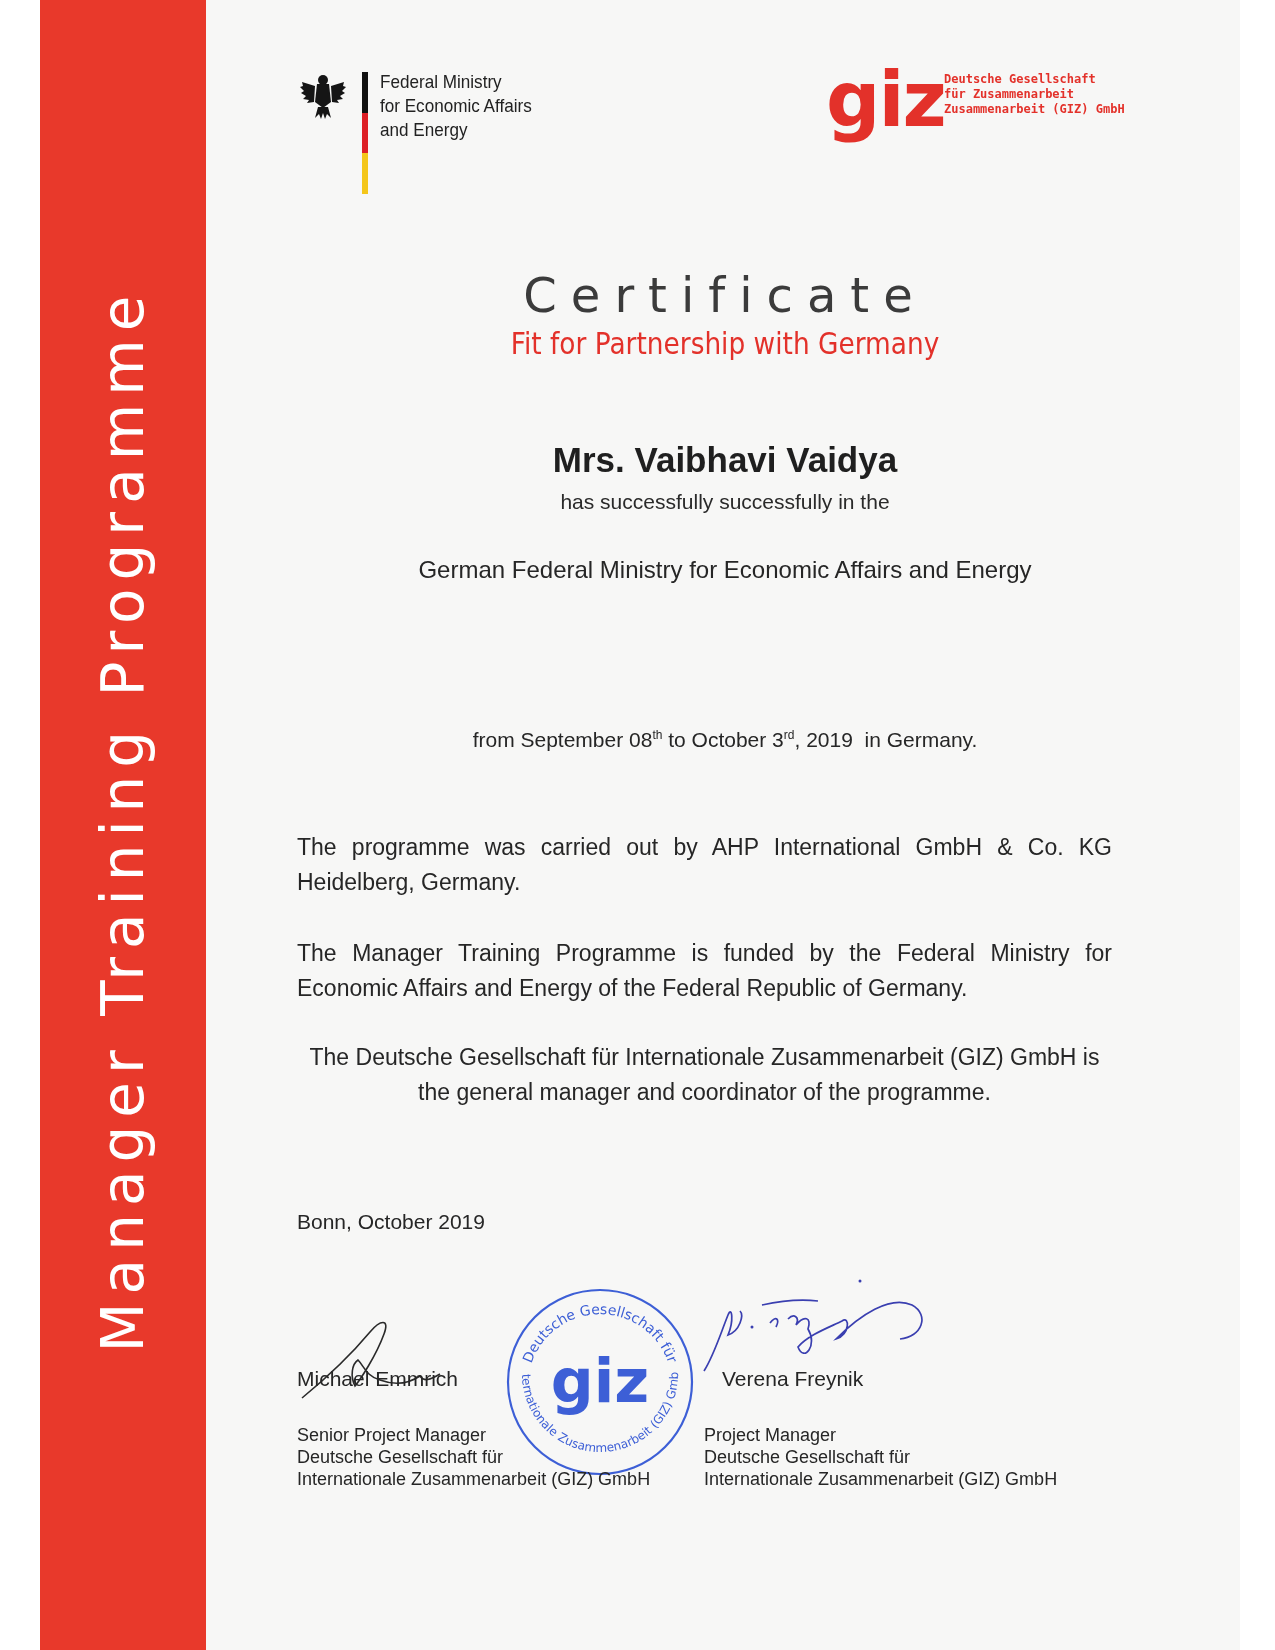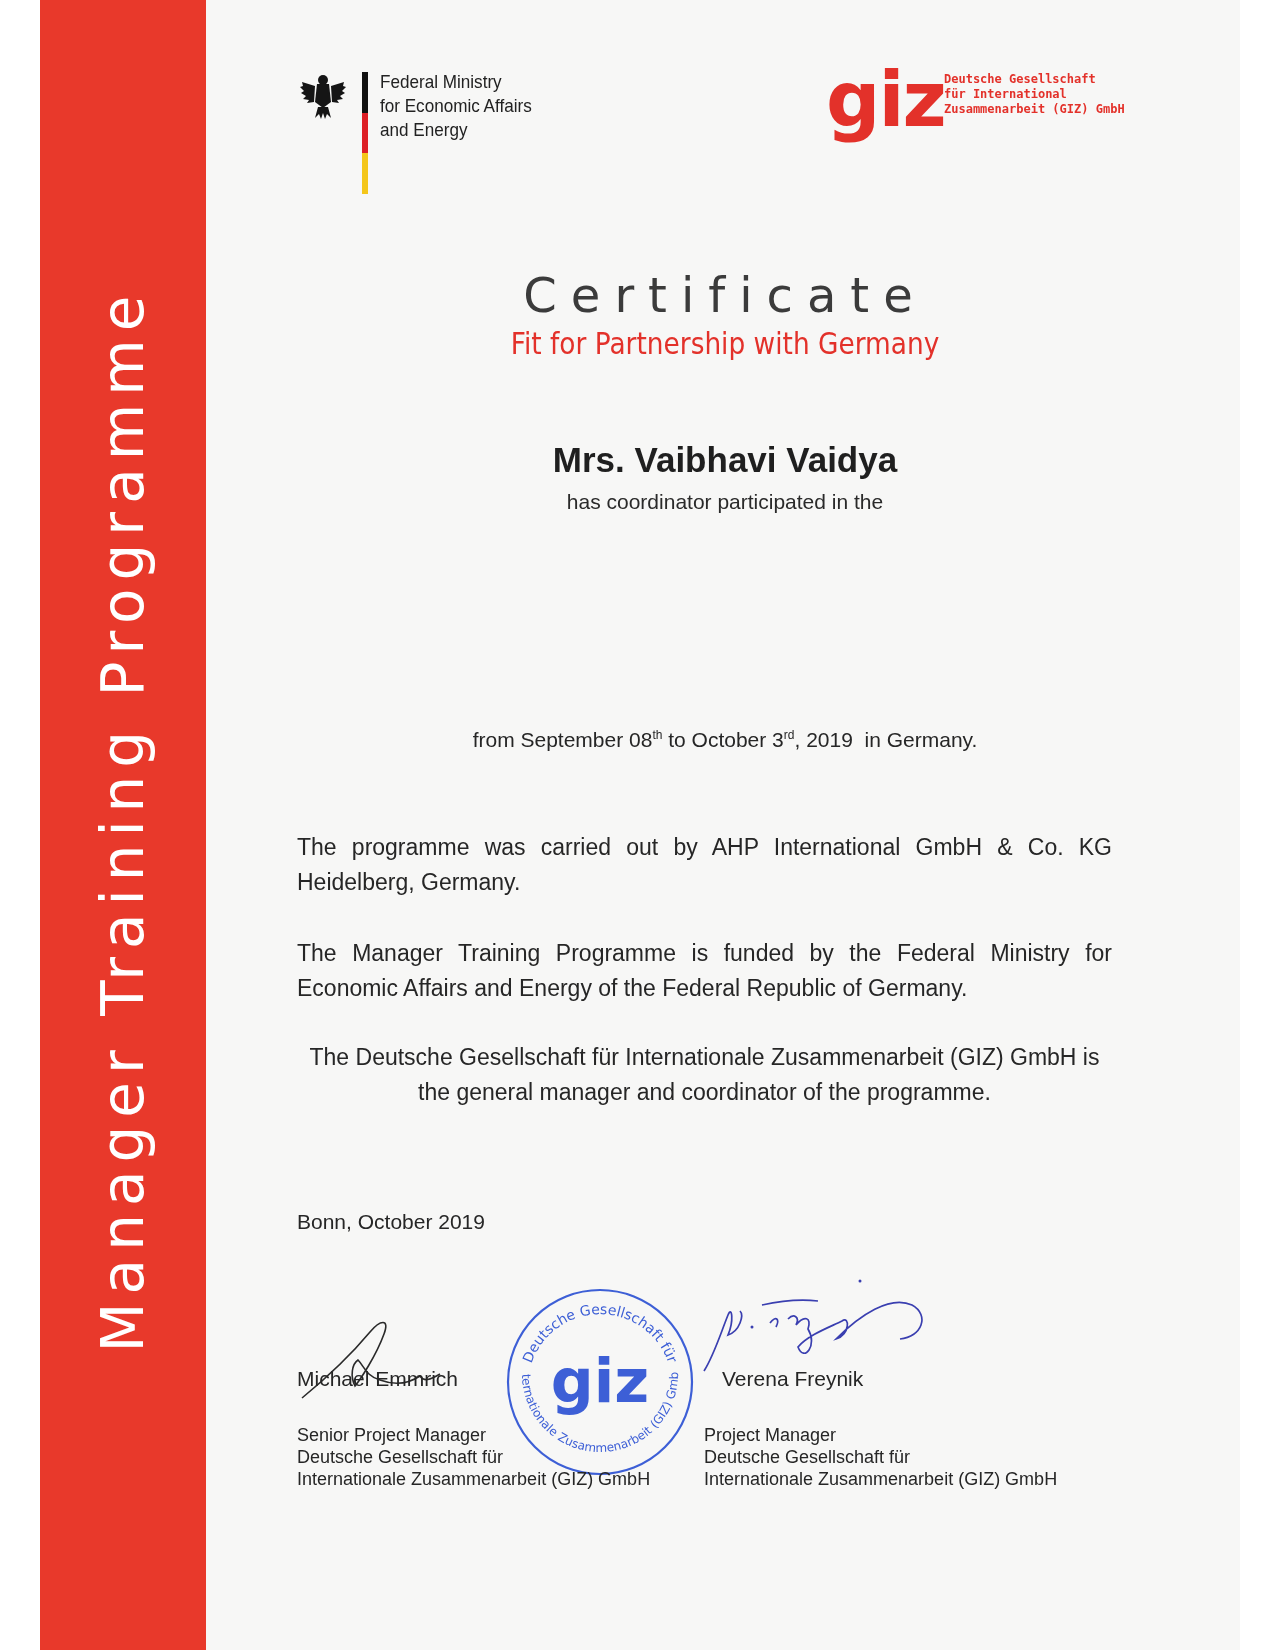--- a/index.html
+++ b/index.html
@@ -107,32 +107,33 @@
     <div>Federal Ministry</div>
     <div>for Economic Affairs</div>
     <div>and Energy</div>
   </div>
 </div>
 
 <div class="giz-logo">
   <div class="giz-mark">giz</div>
   <div class="giz-text">
     <div>Deutsche Gesellschaft</div>
-    <div>für International</div>
+    <div>für Zusammenarbeit</div>
     <div>Zusammenarbeit (GIZ) GmbH</div>
   </div>
 </div>
 
 <div class="title">Certificate</div>
 <div class="subtitle">Fit for Partnership with Germany</div>
 
 <div class="recipient">Mrs. Vaibhavi Vaidya</div>
-<div class="lead">has coordinator participated in the</div>
+<div class="lead">has successfully successfully in the</div>
 
 <div class="programme">
+  <div>German Federal Ministry for Economic Affairs and Energy</div>
 </div>
 
 <div class="dates"><span>from September 08</span><sup>th</sup><span> to October 3</span><sup>rd</sup><span style="white-space:pre">, 2019  in Germany.</span></div>
 
 <div class="para p1">The programme was carried out by AHP International GmbH &amp; Co. KG Heidelberg, Germany.</div>
 <div class="para p2">The Manager Training Programme is funded by the Federal Ministry for Economic Affairs and Energy of the Federal Republic of Germany.</div>
 <div class="para p3">The Deutsche Gesellschaft für Internationale Zusammenarbeit (GIZ) GmbH is the general manager and coordinator of the programme.</div>
 
 <div class="place-date">Bonn, October 2019</div>
 

